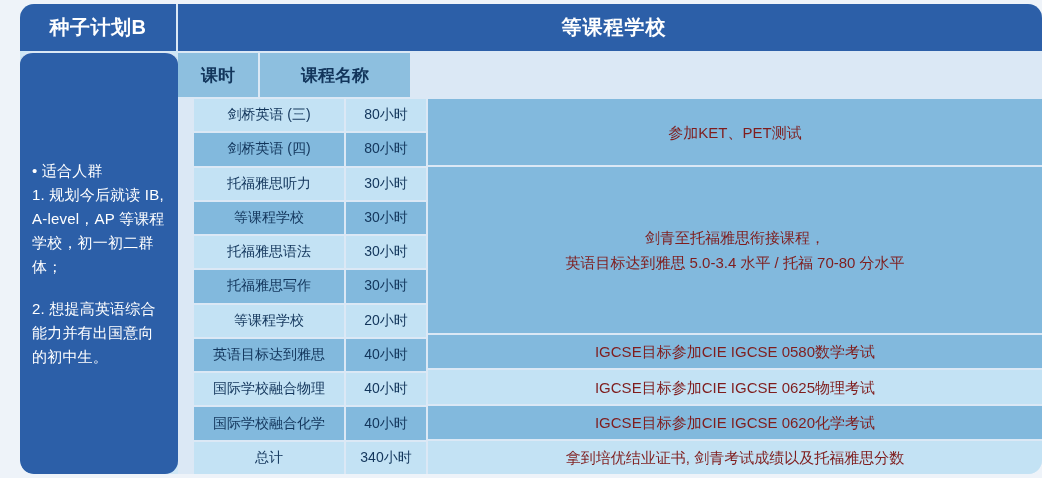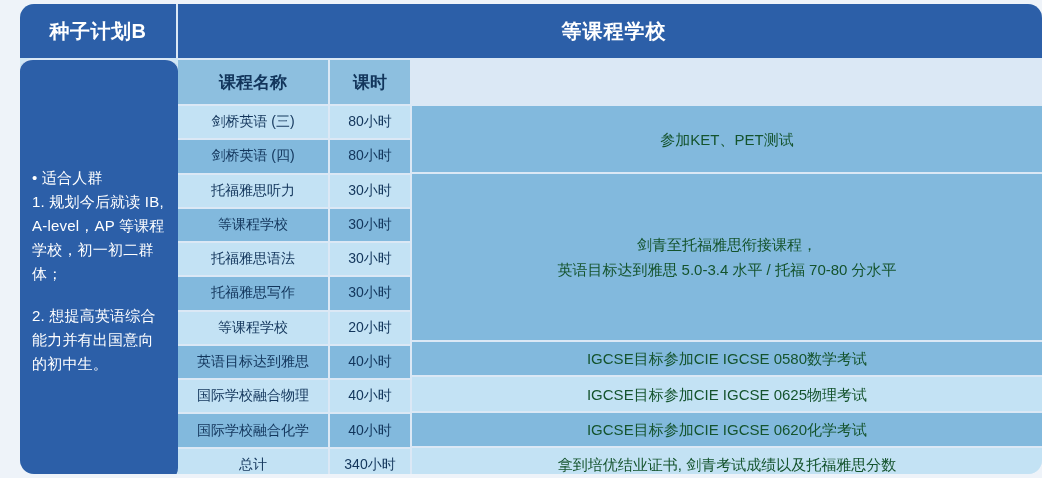--- a/index.html
+++ b/index.html
@@ -21,21 +21,21 @@
     margin: 4px 10px 0 20px;
     box-sizing: border-box;
     border-radius: 14px;
     overflow: hidden;
     background: #cfe7f6;
   }
 
   
   .banner {
     display: flex;
-    height: 54px;
+    height: 47px;
     background: #2c5fa8;
     gap: 8px;
   }
   .banner-left {
     width: 158px;
     flex: 0 0 158px;
     display: flex;
     align-items: center;
     justify-content: center;
     color: #ffffff;
@@ -108,20 +108,21 @@
   }
   .col-name   { width: 150px; flex: 0 0 150px; }
   .col-hours  { width: 80px;  flex: 0 0 80px; }
   .col-desc   { flex: 1 1 auto; }
   .thead .col-name  { margin-right: 2px; }
   .thead .col-hours { margin-right: 2px; }
 
   .tbody {
     flex: 1 1 auto;
     display: flex;
+    padding-left: 16px;
   }
   .left-cols {
     width: 232px;
     flex: 0 0 232px;
     display: flex;
     flex-direction: column;
   }
   .row {
     display: flex;
     flex: 1 1 0;
@@ -145,21 +146,21 @@
     display: flex;
     flex-direction: column;
     margin-left: 2px;
   }
   .desc {
     display: flex;
     align-items: center;
     justify-content: center;
     text-align: center;
     font-size: 15px;
-    color: #14532d;
+    color: #7f1d1d;
     border-top: 2px solid #dbe8f5;
     box-sizing: border-box;
     line-height: 25px;
     padding: 0 8px;
   }
   .desc.light { background: #c3e2f4; }
   .desc.dark  { background: #82b9dd; }
 
   
   .span2 { flex: 2 1 0; }
@@ -181,22 +182,22 @@
     <div class="sidebar">
       <p>• 适合人群</p>
       <p>1. 规划今后就读 IB, A-level，AP 等课程学校，初一初二群体；</p>
       <div class="gap"></div>
       <p>2. 想提高英语综合能力并有出国意向的初中生。</p>
     </div>
 
     <div class="table-wrap">
 
       <div class="thead">
+        <div class="th col-hours">课时</div>
         <div class="th col-name">课程名称</div>
-        <div class="th col-hours">课时</div>
       </div>
 
       <div class="tbody">
 
         <div class="left-cols">
           <div class="row light">
             <div class="cell name">剑桥英语 (三)</div>
             <div class="cell hours">80小时</div>
           </div>
           <div class="row dark">

